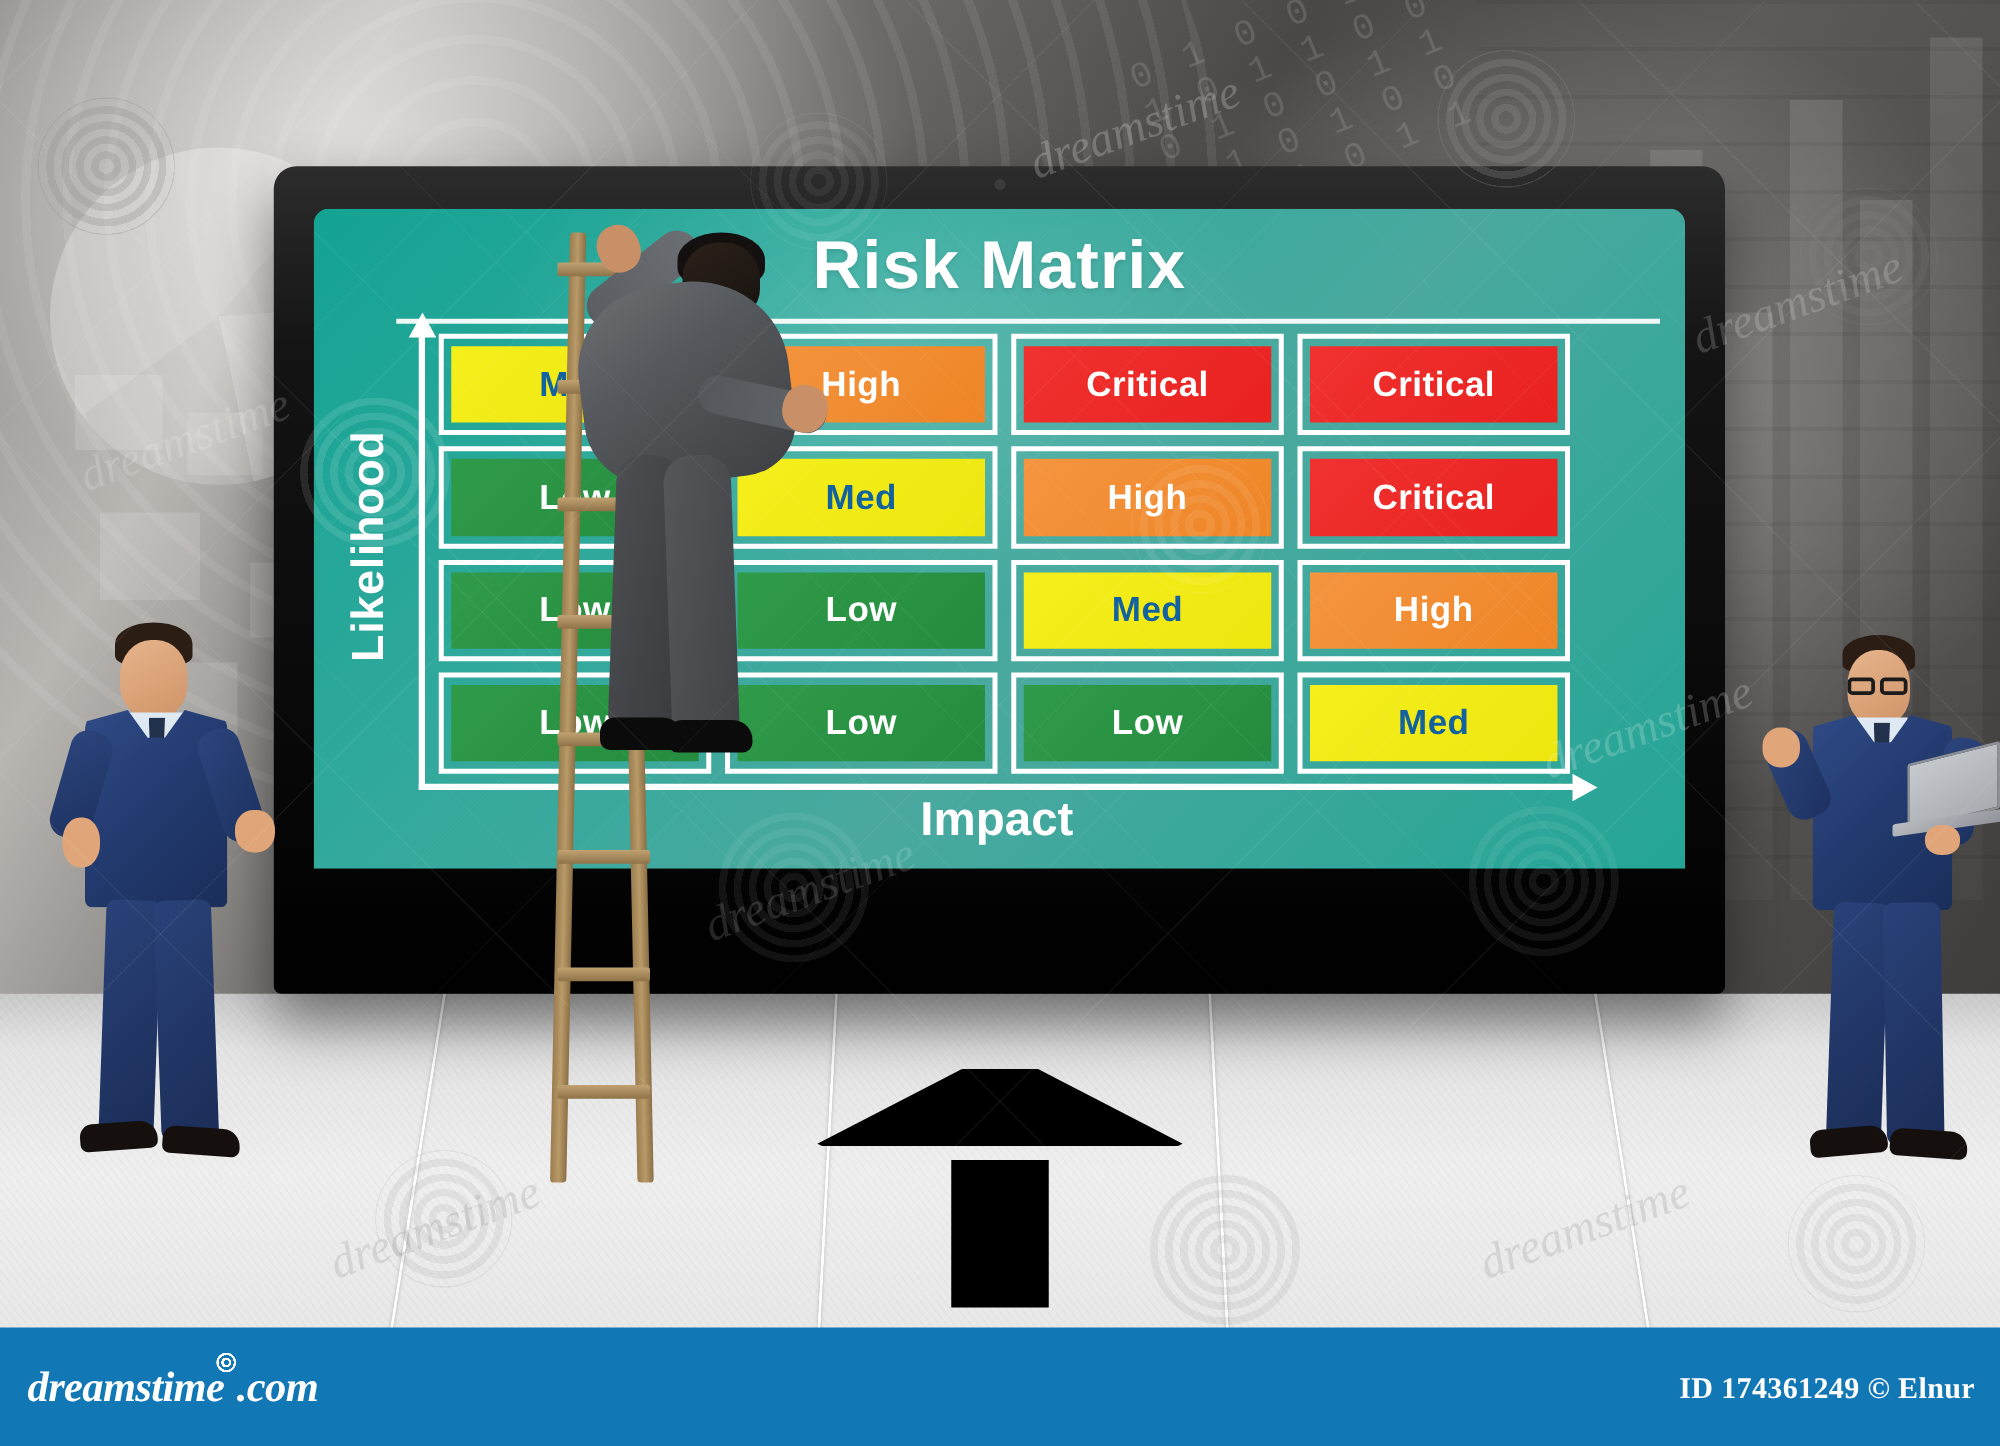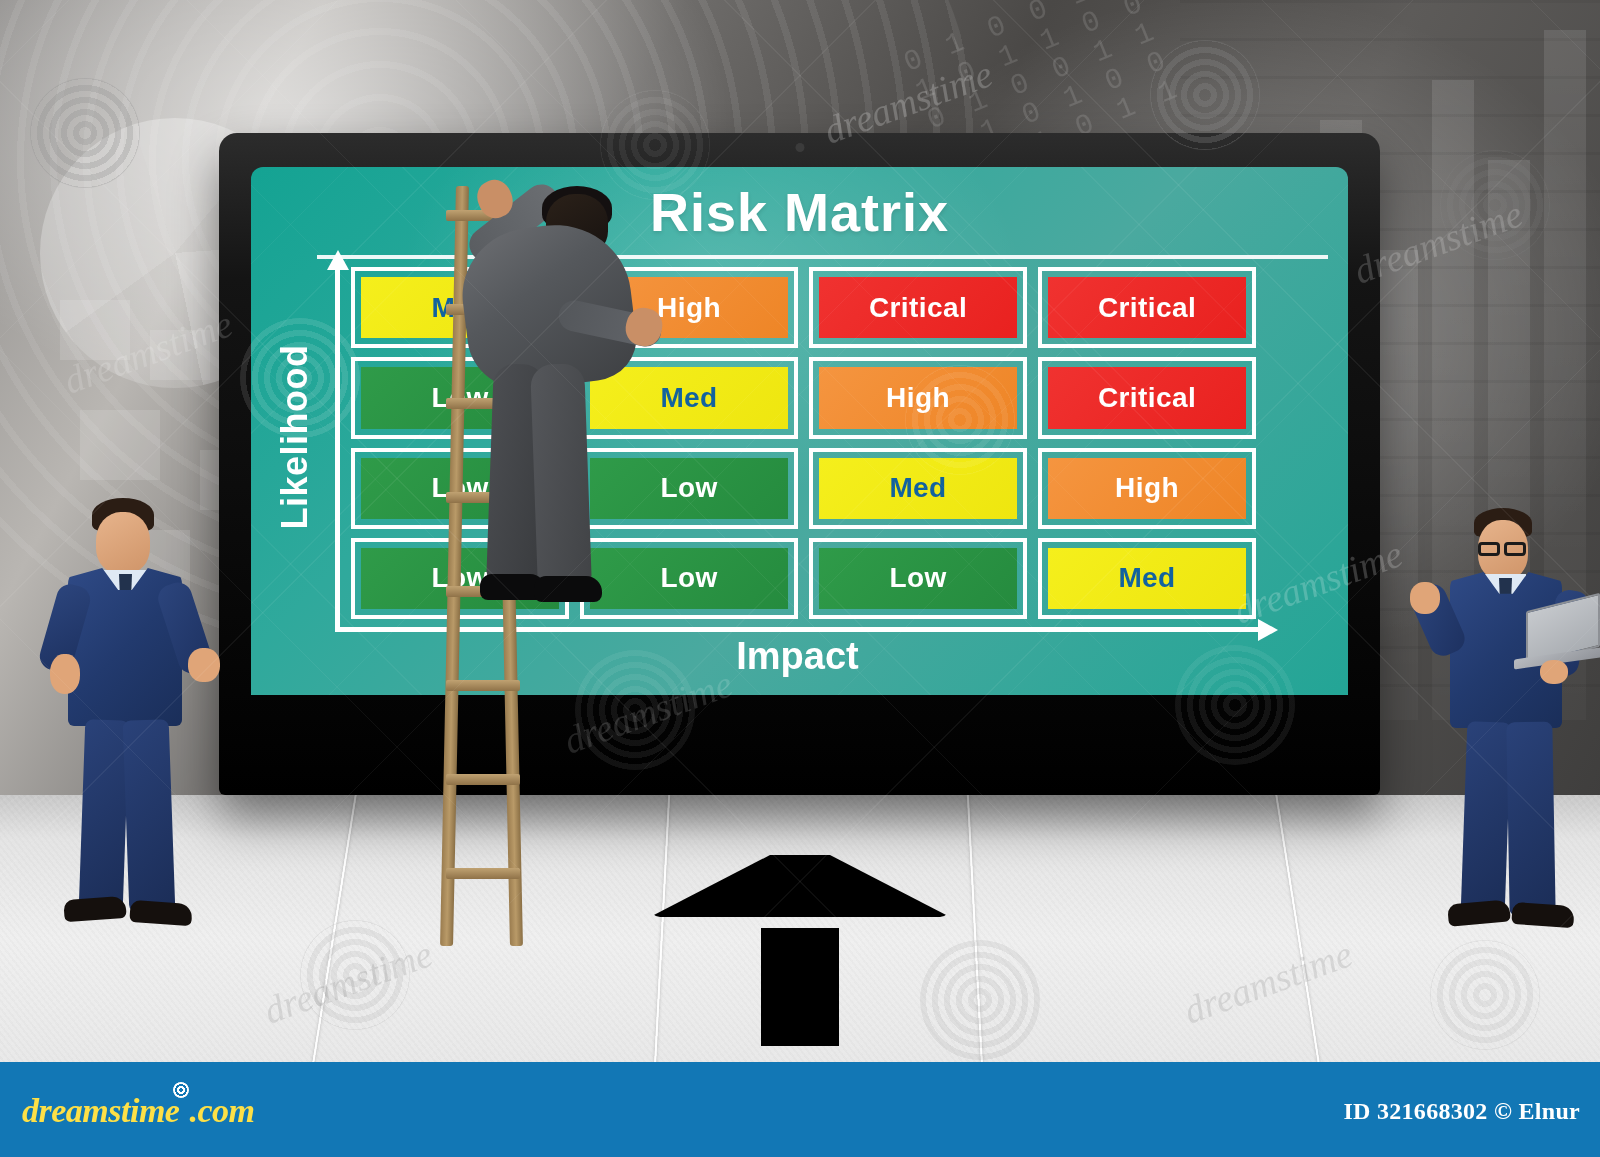--- a/index.html
+++ b/index.html
@@ -235,21 +235,21 @@
     transform:rotate(-20deg); white-space:nowrap; pointer-events:none;
   }
 
   
   .footer {
     position:absolute; left:0; top:1062px; width:1600px; height:95px;
     background:#1277b5; z-index:70;
   }
   .footer-logo {
     position:absolute; left:22px; top:30px;
-    color:#fde047; font-family:"Liberation Serif", serif; font-style:italic;
+    color:#ffffff; font-family:"Liberation Serif", serif; font-style:italic;
     font-size:34px; font-weight:700; letter-spacing:-.5px;
   }
   .footer-logo .sp {
     display:inline-block; width:16px; height:16px; border-radius:50%;
     background:repeating-radial-gradient(circle at 50% 50%, #1277b5 0 2px, #fff 2px 4px);
     vertical-align:top; margin-left:-6px; margin-top:-10px;
   }
   .footer-id {
     position:absolute; right:20px; top:36px;
     color:#fff; font-size:24px; font-weight:700; letter-spacing:.3px;
@@ -484,16 +484,16 @@
   <div class="wm-text" style="left:820px; top:80px;">dreamstime</div>
   <div class="wm-text" style="left:60px; top:330px; color:rgba(255,255,255,.16);">dreamstime</div>
   <div class="wm-text" style="left:1230px; top:560px; color:rgba(255,255,255,.20);">dreamstime</div>
   <div class="wm-text" style="left:560px; top:690px; color:rgba(255,255,255,.14);">dreamstime</div>
   <div class="wm-text" style="left:1350px; top:220px; color:rgba(255,255,255,.18);">dreamstime</div>
   <div class="wm-text" style="left:260px; top:960px; color:rgba(130,130,130,.22);">dreamstime</div>
   <div class="wm-text" style="left:1180px; top:960px; color:rgba(130,130,130,.22);">dreamstime</div>
 
   <div class="footer">
     <div class="footer-logo"><span>dreamstime</span><span class="sp"></span><span>.com</span></div>
-    <div class="footer-id">ID 321668302 © Elnur</div>
+    <div class="footer-id">ID 174361249 © Elnur</div>
   </div>
 
 </div>
 
 </body></html>

